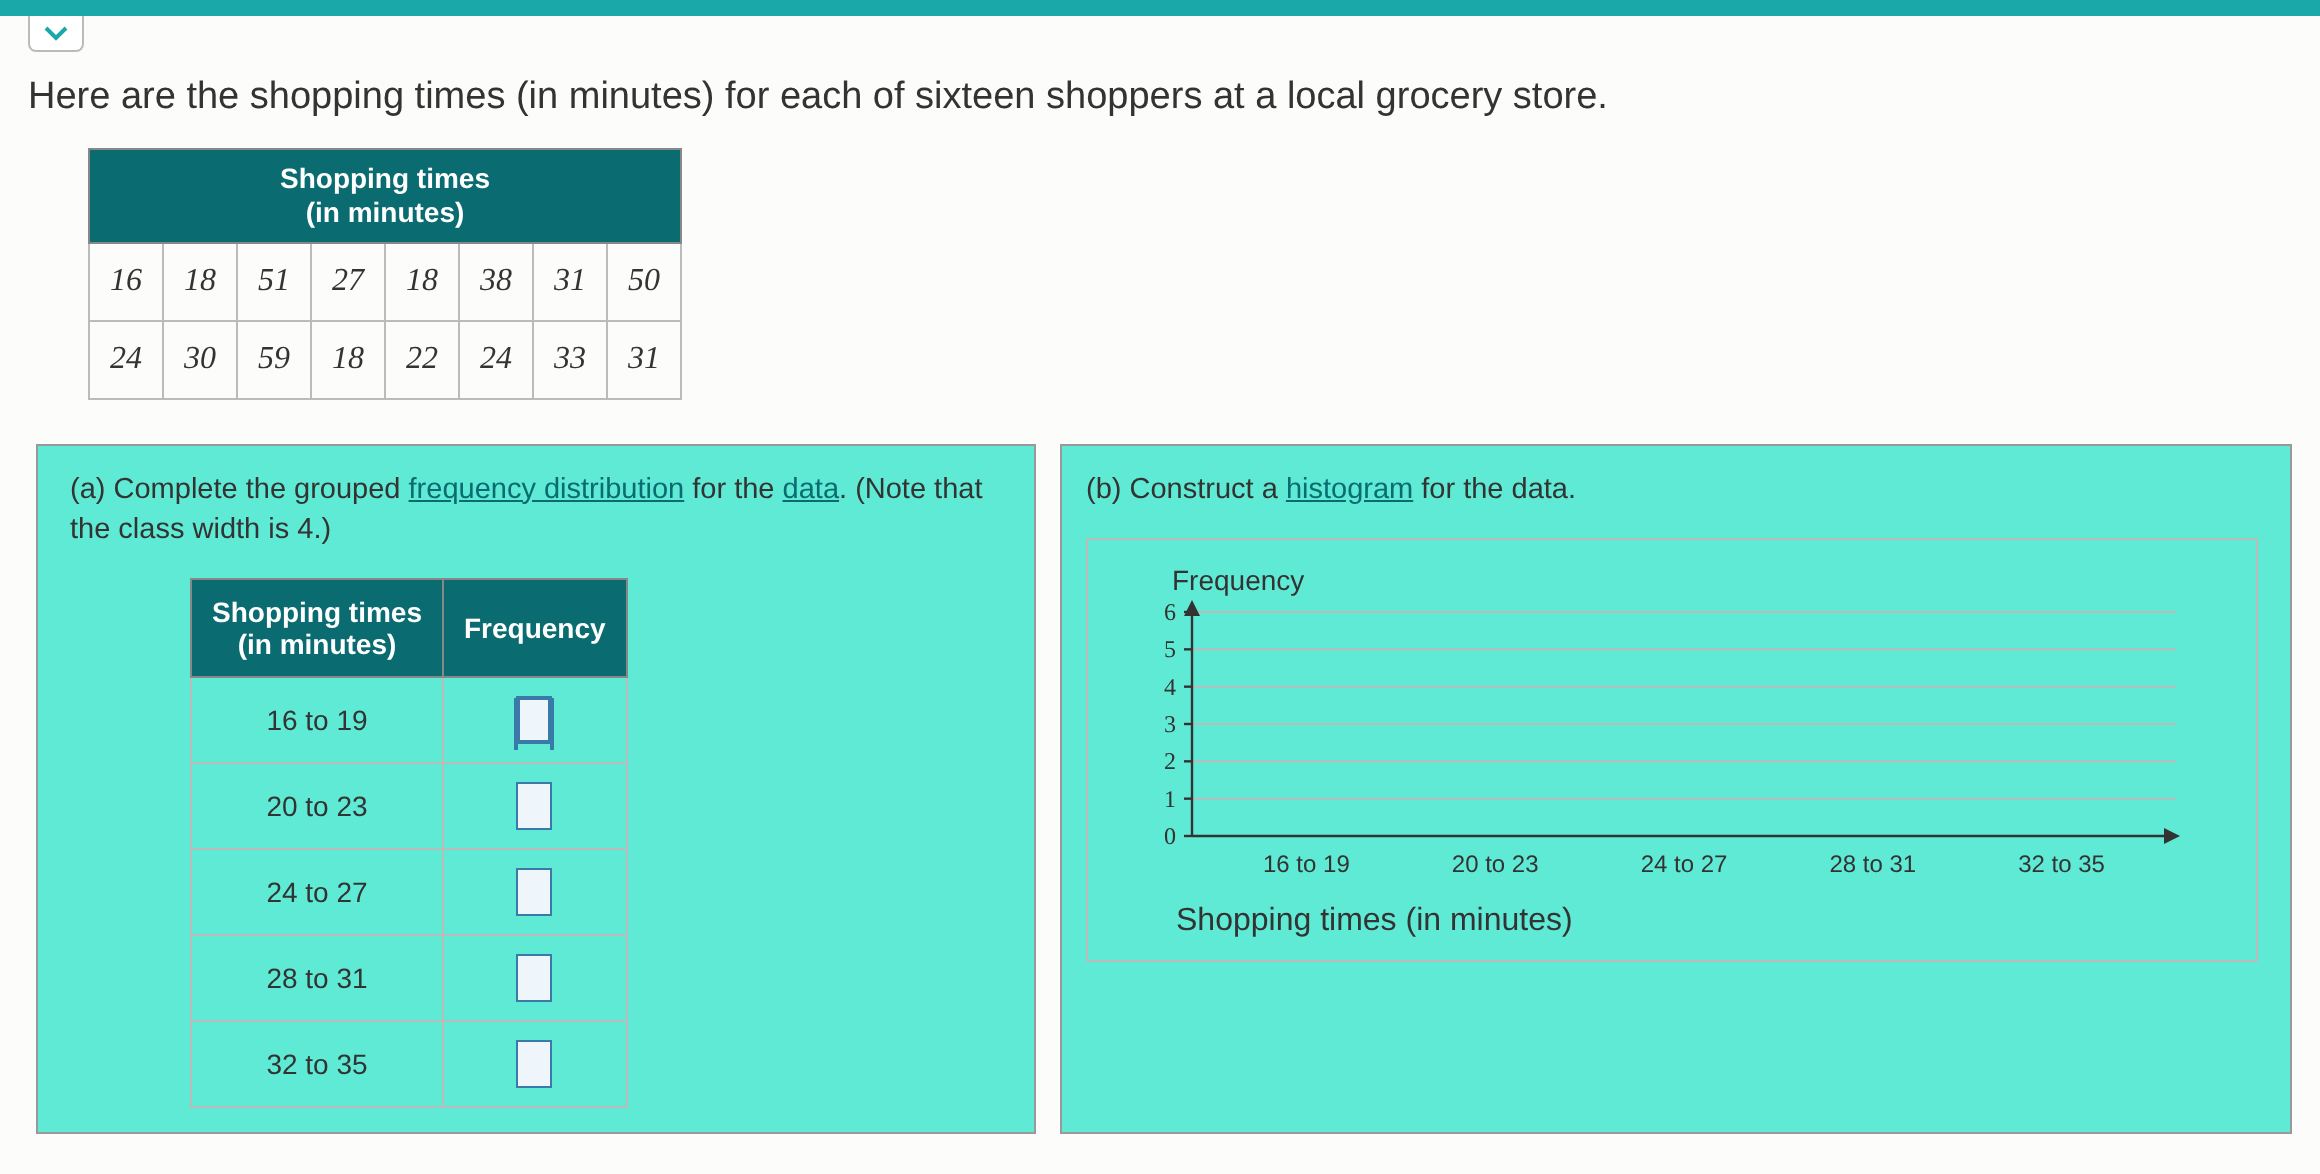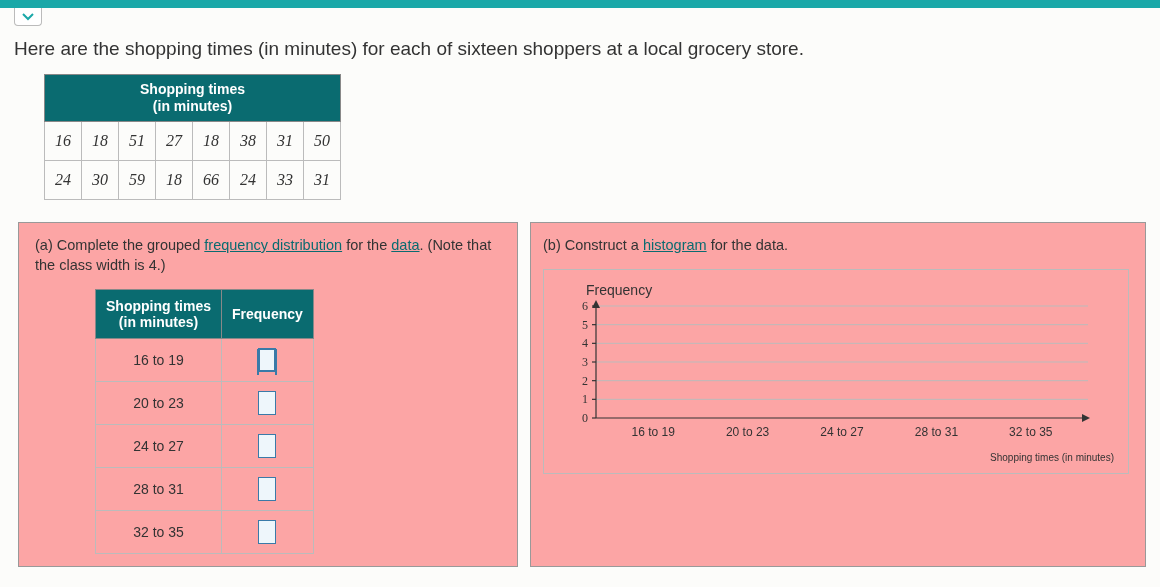--- a/index.html
+++ b/index.html
@@ -64,21 +64,21 @@
     font-style: italic;
   }
   .panel-row {
     display: flex;
     gap: 12px;
     margin-left: 4px;
   }
   .panel {
     border: 1px solid #999;
     padding: 12px 16px;
-    background: #fca5a5;
+    background: #5eead4;
   }
   .panel-a { flex: 0 0 500px; }
   .panel-b { flex: 1; padding-left: 12px; }
   .panel .prompt { margin-bottom: 14px; font-size: 14.5px; line-height: 1.4; }
   .link-word { color: #0a6b70; text-decoration: underline; }
   .freq-table {
     border-collapse: collapse;
     margin-left: 60px;
   }
   .freq-table th {
@@ -129,21 +129,21 @@
     margin-bottom: 2px;
     margin-left: 28px;
   }
   .chart-area { position: relative; }
   svg.chart { display: block; }
   .axis { stroke: #333; stroke-width: 1.2; }
   .grid { stroke: #bbb; stroke-width: 1; }
   .tick { stroke: #333; stroke-width: 1.2; }
   text.lbl { font-family: Georgia, serif; font-size: 12px; fill: #333; }
   text.xlbl { font-family: Verdana, sans-serif; font-size: 12px; fill: #333; }
-  .xlabel-text { text-align: right; font-size: 10px; margin-top: 2px; margin-left: 30px; }
+  .xlabel-text { text-align: left; font-size: 16px; margin-top: 2px; margin-left: 30px; }
 </style>
 </head>
 <body>
 
 <div class="top-bar"></div>
 <div class="expand-tab">
   <svg width="14" height="10">
       <path d="M2 2 L7 7 L12 2" stroke="#1aa8a8" stroke-width="2" fill="none"></path>
     </svg>
 </div>
@@ -169,21 +169,21 @@
           <td>18</td>
           <td>38</td>
           <td>31</td>
           <td>50</td>
         </tr>
         <tr>
           <td>24</td>
           <td>30</td>
           <td>59</td>
           <td>18</td>
-          <td>66</td>
+          <td>22</td>
           <td>24</td>
           <td>33</td>
           <td>31</td>
         </tr>
       </tbody>
   </table>
 
   <div class="panel-row">
     <div class="panel panel-a">
       <div class="prompt">

